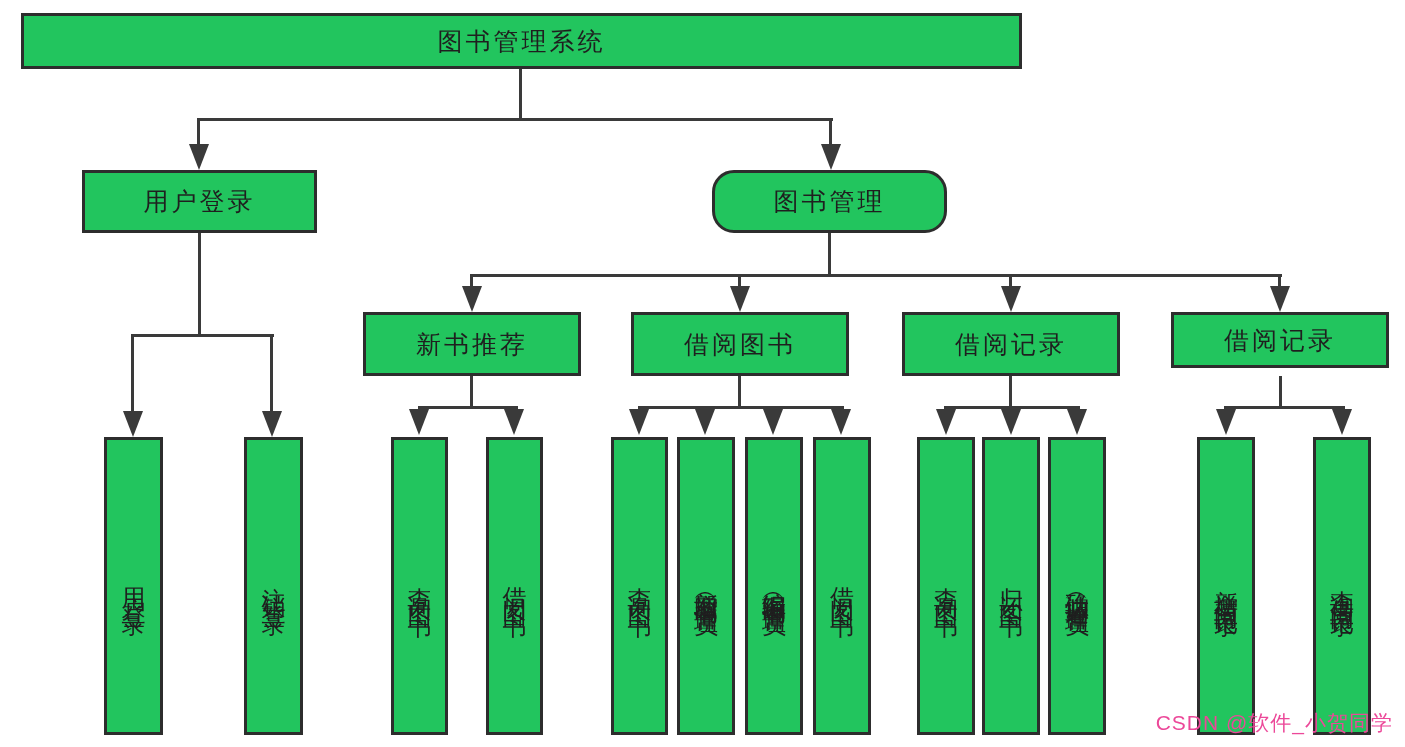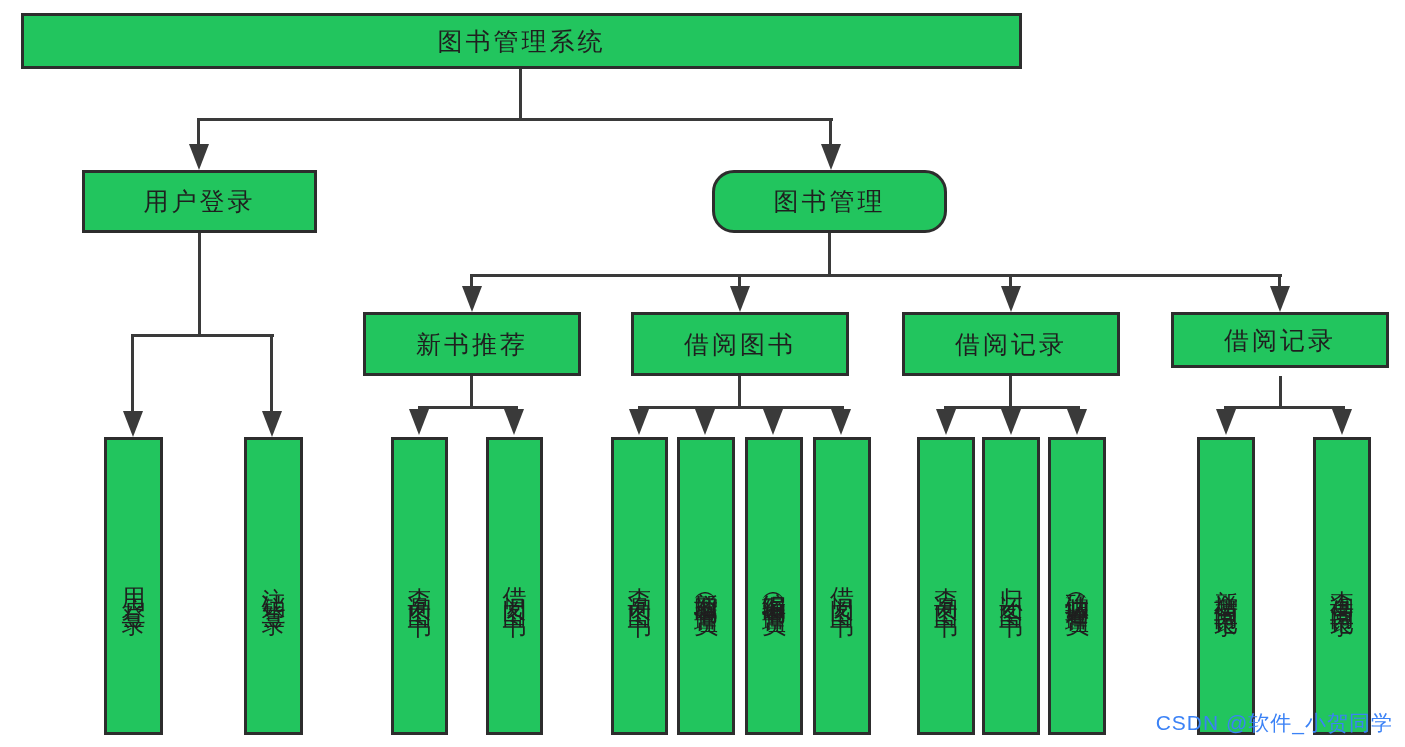--- a/index.html
+++ b/index.html
@@ -19,21 +19,21 @@
   .ls9 { letter-spacing:3px; }
   .vl { position:absolute; width:3px; background:#3a3a3a; }
   .hl { position:absolute; height:3px; background:#3a3a3a; }
   .arrow {
     position:absolute; width:0; height:0;
     border-left:10px solid transparent; border-right:10px solid transparent;
     border-top:26px solid #3a3a3a;
   }
   .watermark {
     position:absolute; right:12px; bottom:10px; z-index:5;
-    font-size:21px; color:#3b82f6; letter-spacing:1px; white-space:nowrap;
+    font-size:21px; color:#ec4899; letter-spacing:1px; white-space:nowrap;
   }
 </style>
 </head>
 <body>
 
 <div class="canvas">
 
   <div class="box hbox" style="left:21px; top:13px; width:1001px; height:56px;">图书管理系统</div>
 
   <div class="vl" style="left:519px; top:69px; height:49px;"></div>

